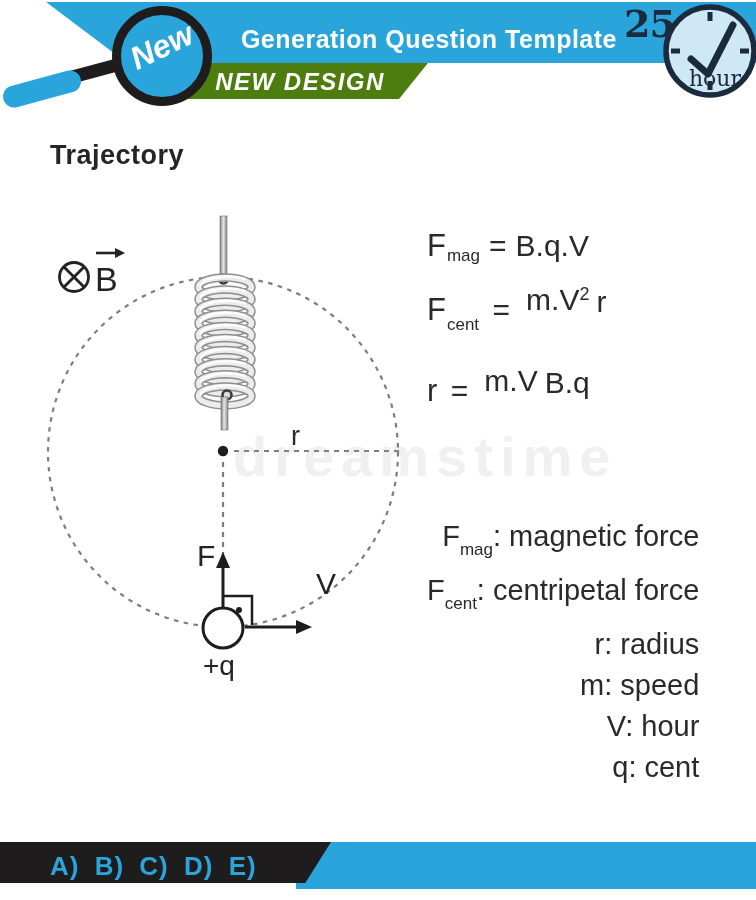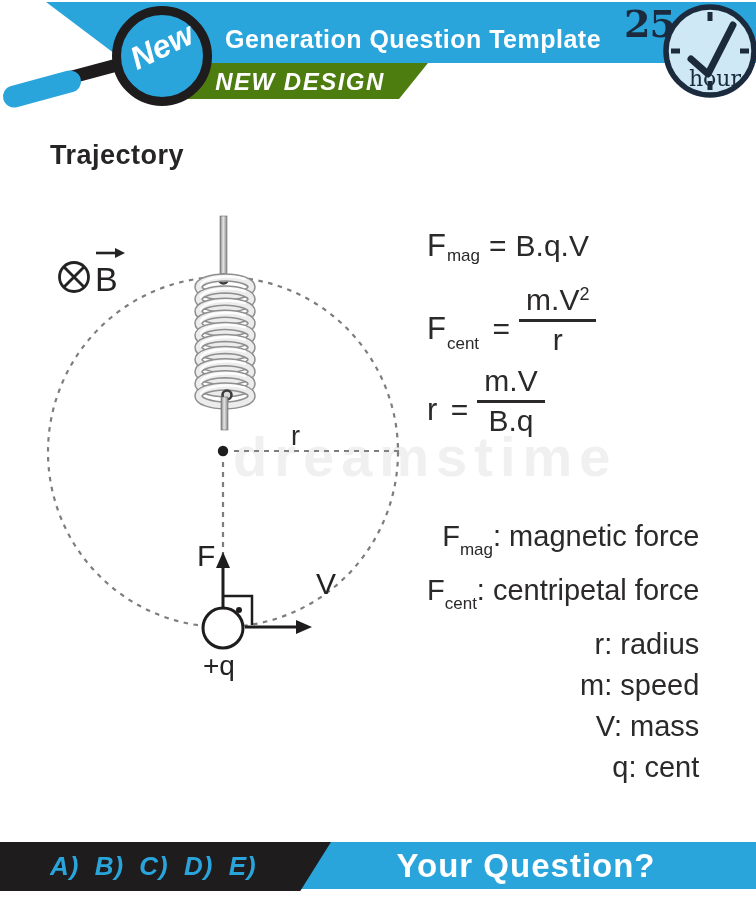--- a/index.html
+++ b/index.html
@@ -2,21 +2,21 @@
 <html><head>
 <meta charset="utf-8">
 <style>
   html,body{margin:0;padding:0;background:#ffffff;}
   #stage{position:relative;width:756px;height:900px;background:#fff;overflow:hidden;
          font-family:"Liberation Sans",sans-serif;}
 
   
   .banner-blue{position:absolute;left:0;top:2px;width:756px;height:61px;background:#2aa5dc;
       clip-path:polygon(46px 0,756px 0,756px 61px,127px 61px);}
-  .banner-title{position:absolute;left:225px;top:25px;width:392px;text-align:left;
+  .banner-title{position:absolute;left:225px;top:25px;width:392px;text-align:right;
       color:#fff;font-size:25px;font-weight:bold;letter-spacing:.5px;white-space:nowrap;}
   .ribbon-black{position:absolute;left:180px;top:63px;width:250px;height:36px;background:#4d7c0f;
       clip-path:polygon(14px 0,248px 0,219px 36px,0 36px);}
   .ribbon-text{position:absolute;left:0;top:5px;width:240px;text-align:center;color:#fff;
       font-size:24px;font-weight:bold;letter-spacing:1.5px;font-style:italic;white-space:nowrap;}
   .mag-stick{position:absolute;left:60px;top:66px;width:58px;height:13px;background:#1e1c1d;
       transform:rotate(-15deg);}
   .mag-grip{position:absolute;left:2px;top:78px;width:80px;height:22px;background:#2aa5dc;
       border-radius:11px;transform:rotate(-15deg);}
   .mag-lens{position:absolute;left:112px;top:6px;width:82px;height:82px;background:#2aa5dc;
@@ -31,37 +31,37 @@
 
   
   .page-title{position:absolute;left:50px;top:140px;color:#262424;font-size:27px;
       font-weight:bold;letter-spacing:.5px;}
   .diagram-svg{position:absolute;left:0;top:0;z-index:1;pointer-events:none;}
   .formula-block{position:absolute;z-index:2;color:#2b2929;}
   .frm{display:flex;align-items:center;white-space:nowrap;}
   .frm .base{font-size:31px;}
   .frm .sub{font-size:17px;transform:translateY(10px);display:inline-block;margin-left:1px;}
   .frm .eq{font-size:30px;margin:0 9px;}
-  .frac{display:inline-flex;flex-direction:column;align-items:center;}
+  .frac{display:inline-flex;flex-direction:row;align-items:center;}
   .frac .num{font-size:30px;padding:0 7px 2px 7px;}
   .frac .den{font-size:30px;padding-top:1px;}
   .frac .bar{align-self:stretch;border-top:3px solid #2b2929;height:0;}
   .sup{font-size:18px;vertical-align:10px;}
   .lhs-drop{transform:translateY(9px);}
   .defs-block{position:absolute;left:427px;top:516px;z-index:2;color:#2b2929;text-align:right;}
   .def-row{font-size:29px;line-height:41px;white-space:nowrap;}
   .def-row .sub{font-size:17px;vertical-align:-9px;}
 
   .watermark{position:absolute;left:233px;top:424px;z-index:3;pointer-events:none;
       font-size:56px;letter-spacing:7px;color:rgba(160,160,160,0.16);font-weight:bold;}
 
   
   .footer-blue{position:absolute;left:296px;top:842px;width:460px;height:47px;background:#2aa5dc;}
-  .footer-black{position:absolute;left:0;top:842px;width:340px;height:49px;background:#1e1c1d;
-      clip-path:polygon(0 0,331px 0,299px 51px,0 51px);font-style:italic;}
+  .footer-black{position:absolute;left:0;top:842px;width:340px;height:41px;background:#1e1c1d;
+      clip-path:polygon(0 0,331px 0,299px 51px,0 51px);}
   .footer-options{position:absolute;left:50px;top:9px;color:#2aa5dc;font-size:26px;
       font-weight:bold;letter-spacing:1px;word-spacing:7px;white-space:nowrap;}
   .footer-question{position:absolute;left:296px;top:847px;width:460px;text-align:center;
       color:#fff;font-size:33px;font-weight:bold;letter-spacing:1px;z-index:2;}
 </style>
 </head>
 <body>
 
 <div id="stage">
 
@@ -203,25 +203,24 @@
       <span class="bar"></span>
       <span class="den">B.q</span>
     </span>
   </div>
 
   <div class="defs-block">
     <div class="def-row"><span>F</span><span class="sub">mag</span><span>: magnetic force</span></div>
     <div class="def-row"><span>F</span><span class="sub">cent</span><span>: centripetal force</span></div>
     <div class="def-row"><span>r</span><span>: radius</span></div>
     <div class="def-row"><span>m</span><span>: speed</span></div>
-    <div class="def-row"><span>V</span><span>: mass</span></div>
+    <div class="def-row"><span>V</span><span>: hour</span></div>
     <div class="def-row"><span>q</span><span>: cent</span></div>
   </div>
 
   <div class="watermark">dreamstime</div>
 
   <div class="footer-blue"></div>
   <div class="footer-black">
     <div class="footer-options">A) B) C) D) E)</div>
   </div>
-  <div class="footer-question">Your Question?</div>
 
 </div>
 
 </body></html>

